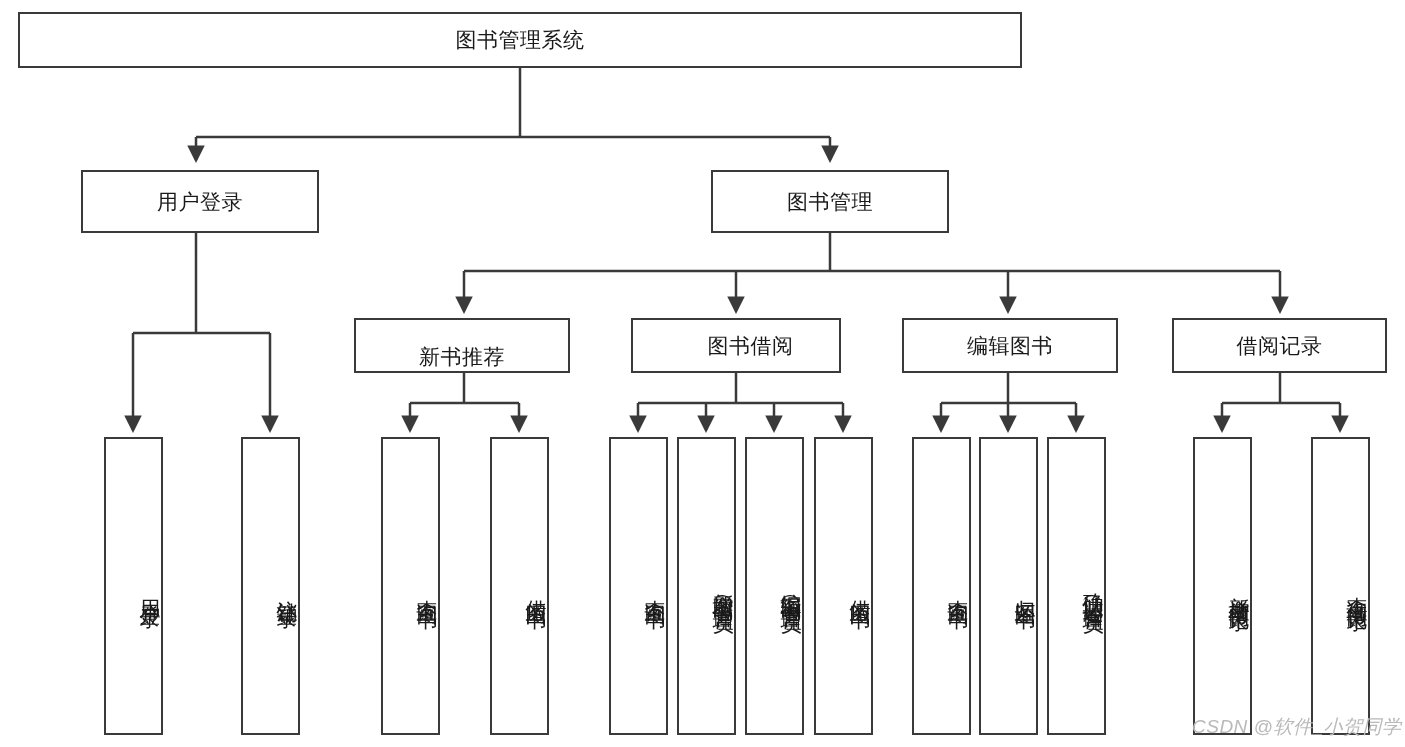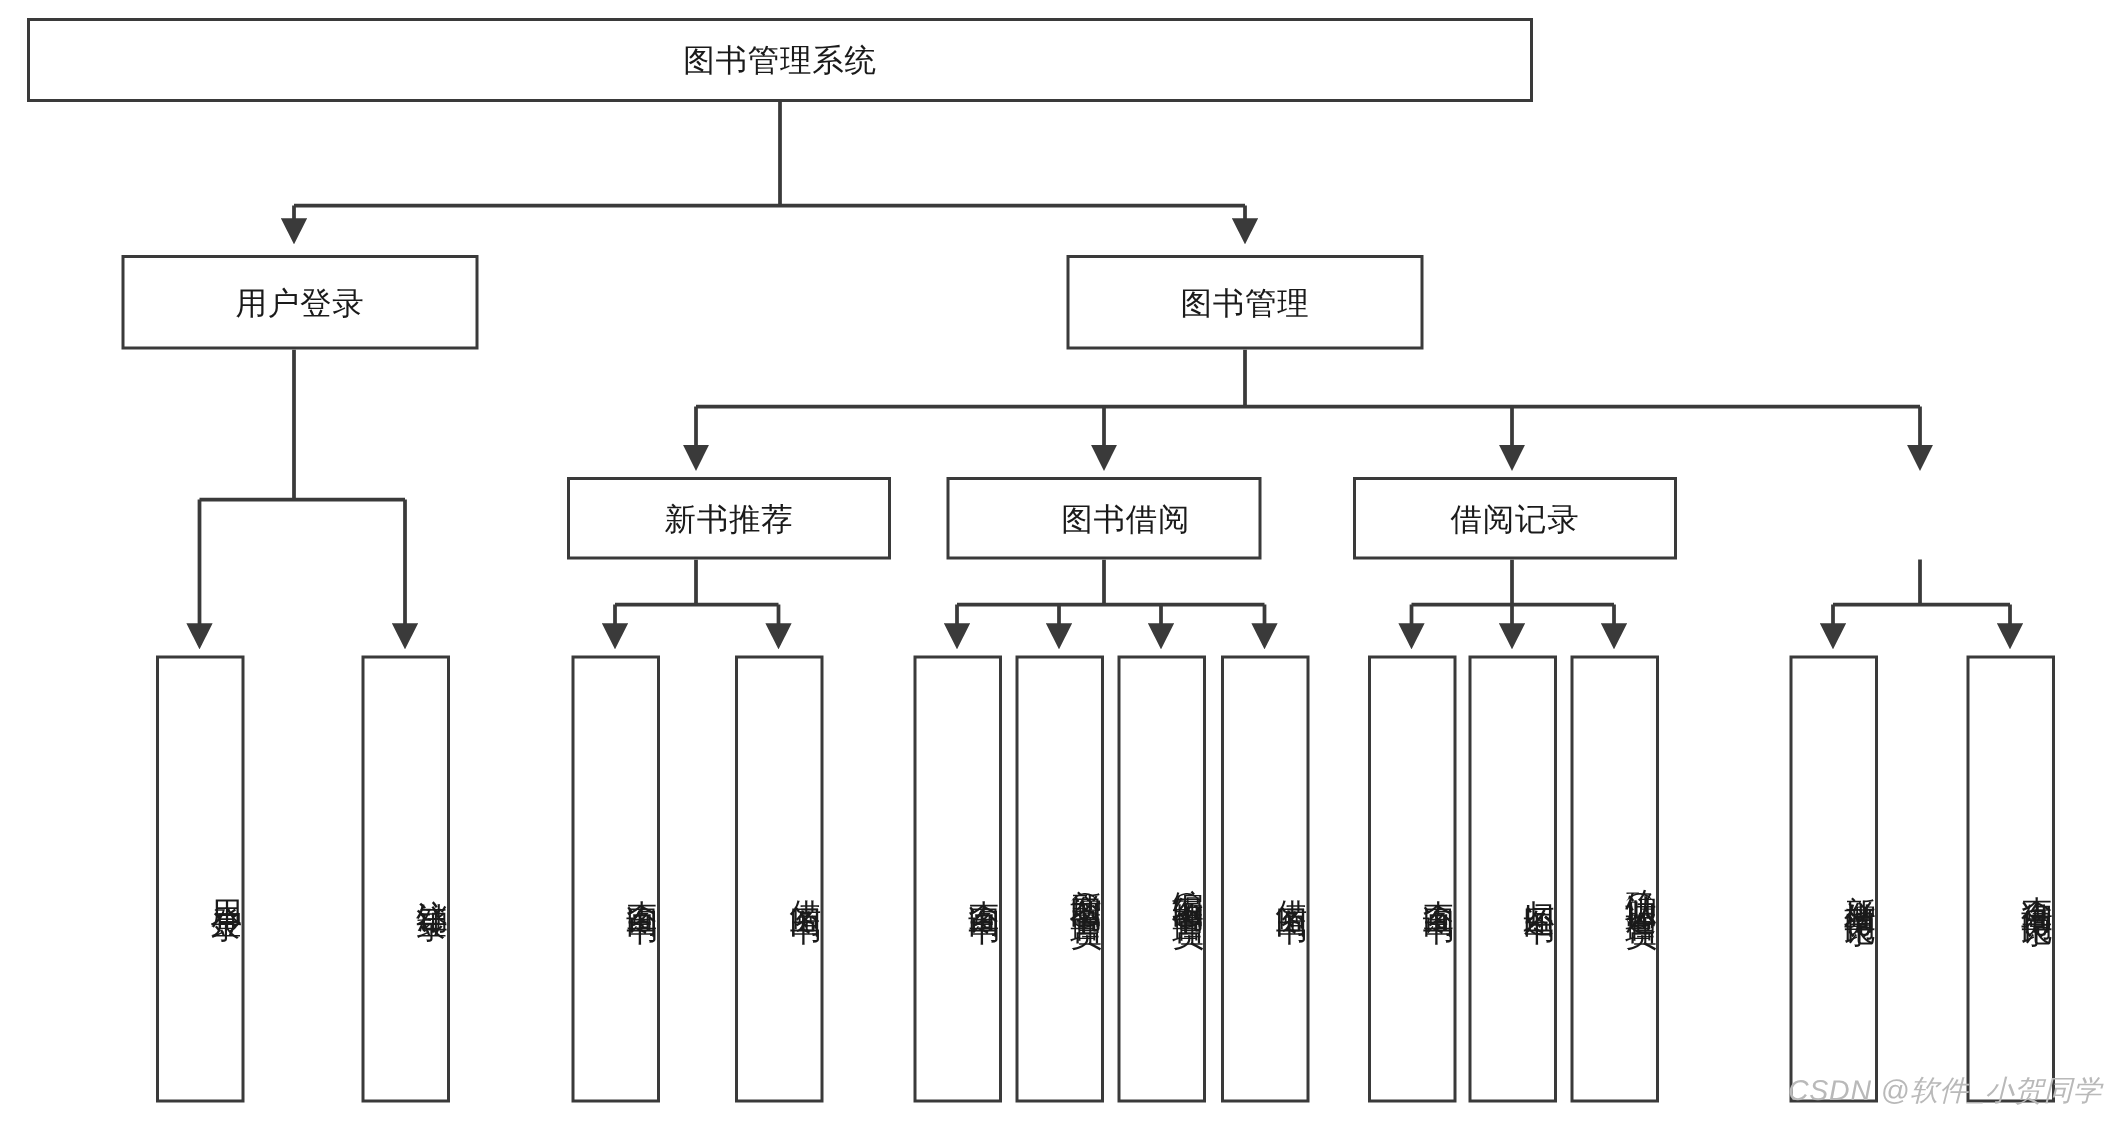--- a/index.html
+++ b/index.html
@@ -122,27 +122,30 @@
     <span>图书管理系统</span>
   </div>
 
   <div class="node horiz" style="left:81px; top:170px; width:238px; height:63px;">
     <span>用户登录</span>
   </div>
   <div class="node horiz" style="left:711px; top:170px; width:238px; height:63px;">
     <span>图书管理</span>
   </div>
 
-  <div class="node horiz" style="left:378px; top:318px; width:216px; height:55px;">
+  <div class="node horiz" style="left:354px; top:318px; width:216px; height:55px;align-items:flex-end;">
     <span>新书推荐</span>
   </div>
   <div class="node horiz" style="left:631px; top:318px; width:210px; height:55px;padding-left:29px;">
     <span>图书借阅</span>
   </div>
   <div class="node horiz" style="left:902px; top:318px; width:216px; height:55px;">
+    <span>编辑图书</span>
+  </div>
+  <div class="node horiz" style="left:1172px; top:318px; width:215px; height:55px;">
     <span>借阅记录</span>
   </div>
 
   <div class="node vert" style="left:104px; top:437px; width:59px; height:298px;">
     <span class="vlabel">用户登录</span>
   </div>
   <div class="node vert" style="left:241px; top:437px; width:59px; height:298px;">
     <span class="vlabel">注销登录</span>
   </div>
 

